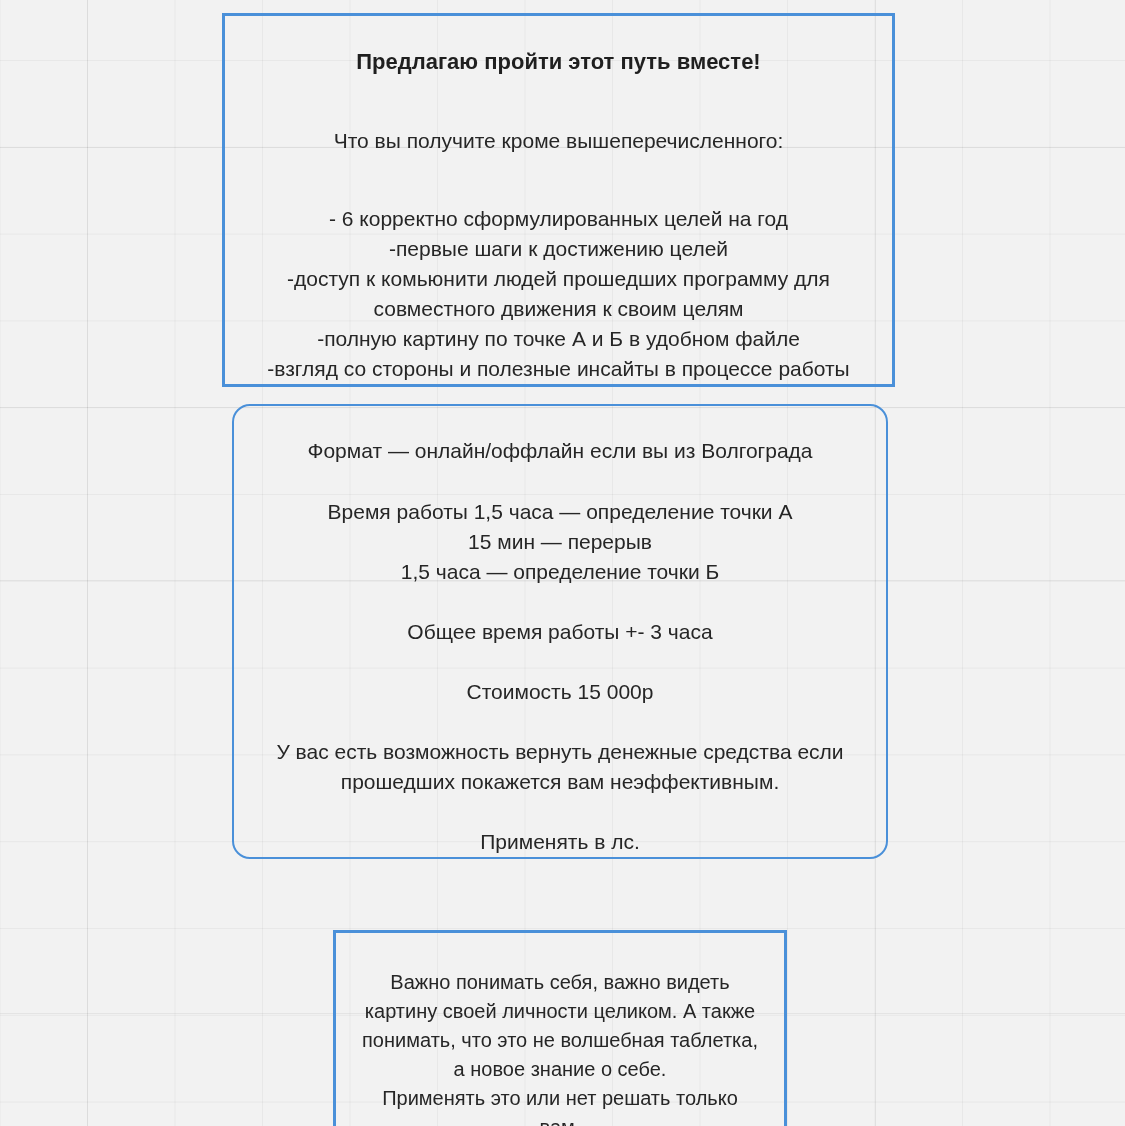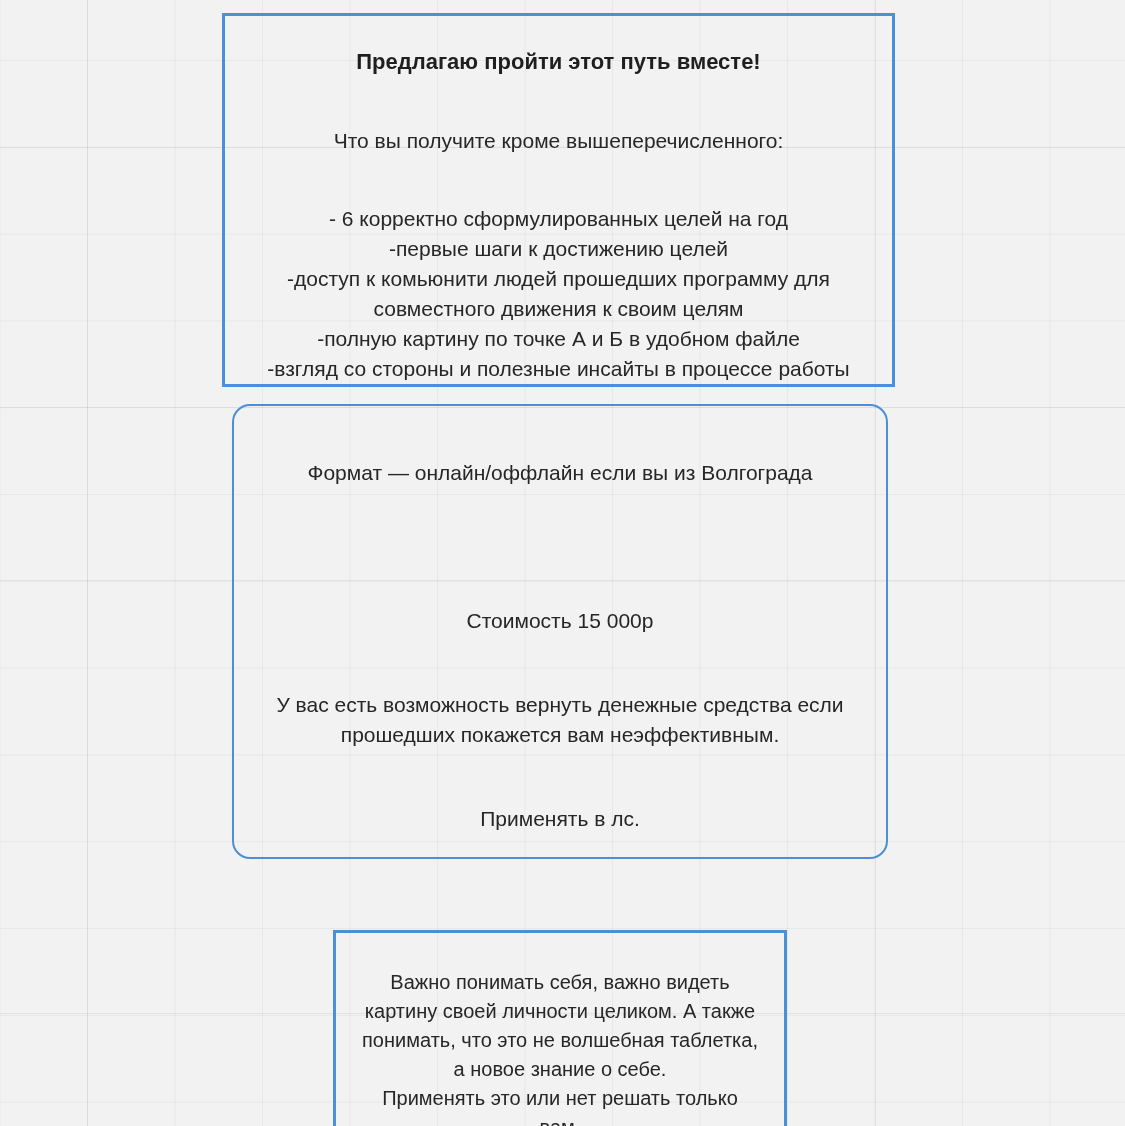--- a/index.html
+++ b/index.html
@@ -136,21 +136,25 @@
 -доступ к комьюнити людей прошедших программу для
 совместного движения к своим целям
 -полную картину по точке А и Б в удобном файле
 -взгляд со стороны и полезные инсайты в процессе работы</div>
   </div>
 
   <div class="card card-round" id="box-details">
     <div class="sp-28"></div>
     <div class="txt block">Формат — онлайн/оффлайн если вы из Волгограда</div>
     <div class="sp-34"></div>
+    <div class="txt block">Время работы 1,5 часа — определение точки А
+15 мин — перерыв
+1,5 часа — определение точки Б</div>
     <div class="sp-30"></div>
+    <div class="txt block">Общее время работы +- 3 часа</div>
     <div class="sp-30"></div>
     <div class="txt block">Стоимость 15 000р</div>
     <div class="sp-30"></div>
     <div class="txt block">У вас есть возможность вернуть денежные средства если
 прошедших покажется вам неэффективным.</div>
     <div class="sp-30"></div>
     <div class="txt block">Применять в лс.</div>
   </div>
 
   <div class="card card-rect" id="box-note">

